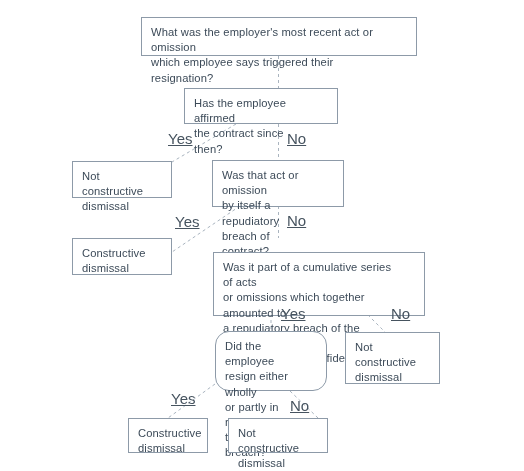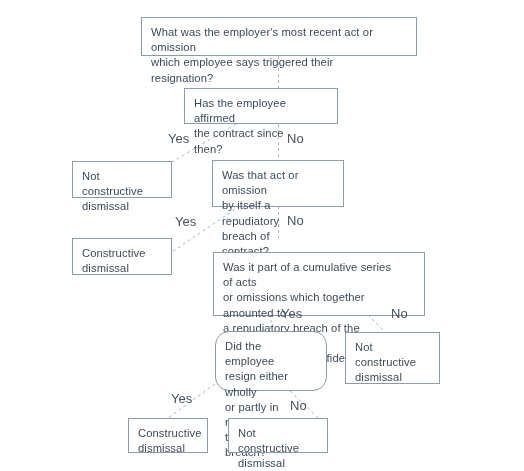--- a/index.html
+++ b/index.html
@@ -39,25 +39,26 @@
     line-height: 15.2px;
     padding: 7px 25px 6px 9px;
     letter-spacing: 0.01em;
   }
   .node .txt {
     display: block;
     white-space: pre-line;
   }
   .edge-label {
     position: absolute;
-    font-size: 13px;
+    font-size: 15px;
     line-height: 13px;
     color: #46535f;
     background: transparent;
     white-space: nowrap;
+    text-decoration: underline;
   }
 </style>
 </head>
 <body>
 
 <div id="flowchart">
 
   <svg class="connectors" viewBox="0 0 524 471">
     <g stroke="#a9b4bf" stroke-width="1" fill="none" stroke-dasharray="3,3">
 

